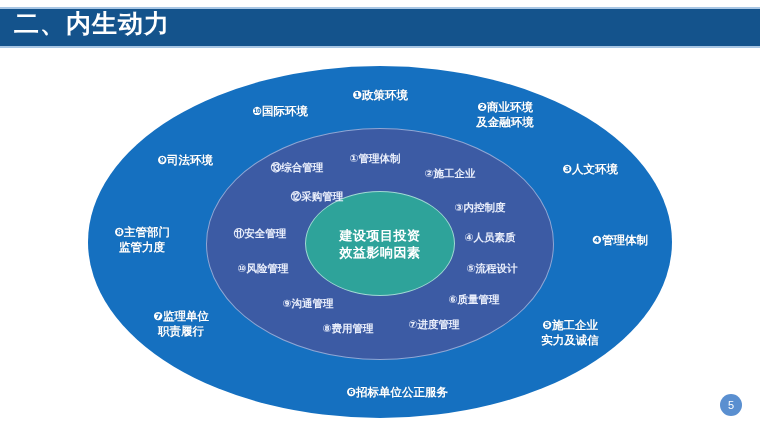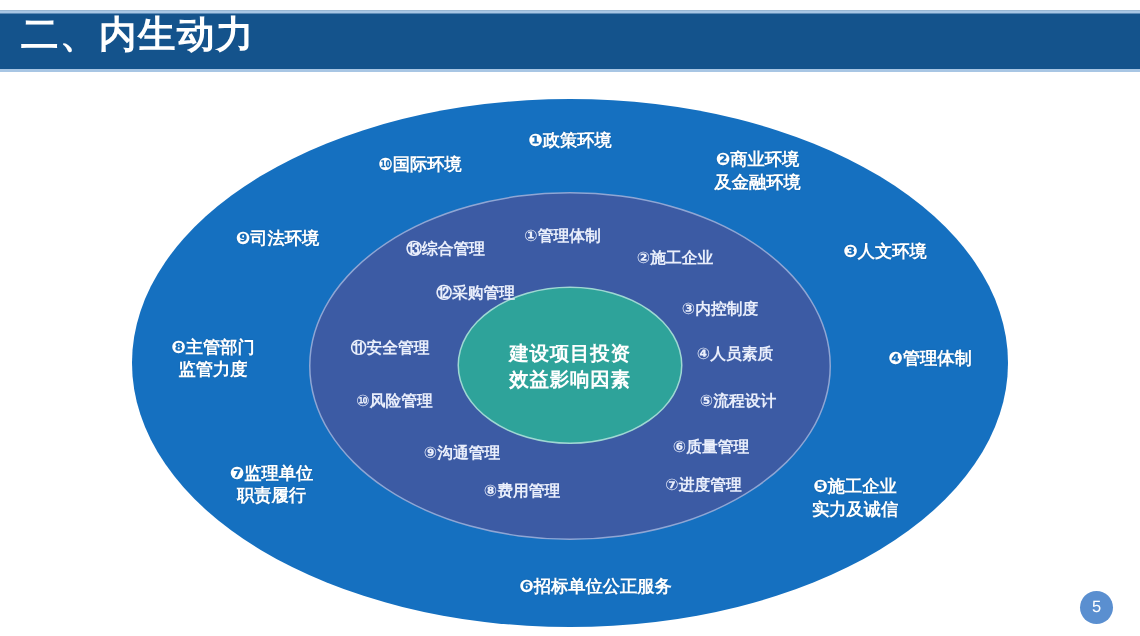--- a/index.html
+++ b/index.html
@@ -166,21 +166,21 @@
         <div class="lbl outer-lbl" style="left: 185px; top: 112px;"><span class="marker">❾</span><span>司法环境</span></div>
         <div class="lbl outer-lbl" style="left: 280px; top: 63px;"><span class="marker">❿</span><span>国际环境</span></div>
       </div>
     <div id="middle-labels">
         <div class="lbl mid-lbl" style="left: 375px; top: 110px;"><span class="marker">①</span><span>管理体制</span></div>
         <div class="lbl mid-lbl" style="left: 450px; top: 125px;"><span class="marker">②</span><span>施工企业</span></div>
         <div class="lbl mid-lbl" style="left: 480px; top: 159px;"><span class="marker">③</span><span>内控制度</span></div>
         <div class="lbl mid-lbl" style="left: 490px; top: 189px;"><span class="marker">④</span><span>人员素质</span></div>
         <div class="lbl mid-lbl" style="left: 492px; top: 220px; text-align: right;"><span class="marker">⑤</span><span>流程设计</span></div>
         <div class="lbl mid-lbl" style="left: 474px; top: 251px;"><span class="marker">⑥</span><span>质量管理</span></div>
-        <div class="lbl mid-lbl" style="left: 434px; top: 276px; margin-left: 35px;"><span class="marker">⑦</span><span>进度管理</span></div>
+        <div class="lbl mid-lbl" style="left: 434px; top: 276px;"><span class="marker">⑦</span><span>进度管理</span></div>
         <div class="lbl mid-lbl" style="left: 348px; top: 280px;"><span class="marker">⑧</span><span>费用管理</span></div>
         <div class="lbl mid-lbl" style="left: 285px; top: 255px; margin-left: 23px;"><span class="marker">⑨</span><span>沟通管理</span></div>
         <div class="lbl mid-lbl" style="left: 263px; top: 220px;"><span class="marker">⑩</span><span>风险管理</span></div>
         <div class="lbl mid-lbl" style="left: 260px; top: 185px;"><span class="marker">⑪</span><span>安全管理</span></div>
         <div class="lbl mid-lbl" style="left: 269px; top: 148px; margin-left: 48px;"><span class="marker">⑫</span><span>采购管理</span></div>
         <div class="lbl mid-lbl" style="left: 297px; top: 119px;"><span class="marker">⑬</span><span>综合管理</span></div>
       </div>
 
   </div>
 

